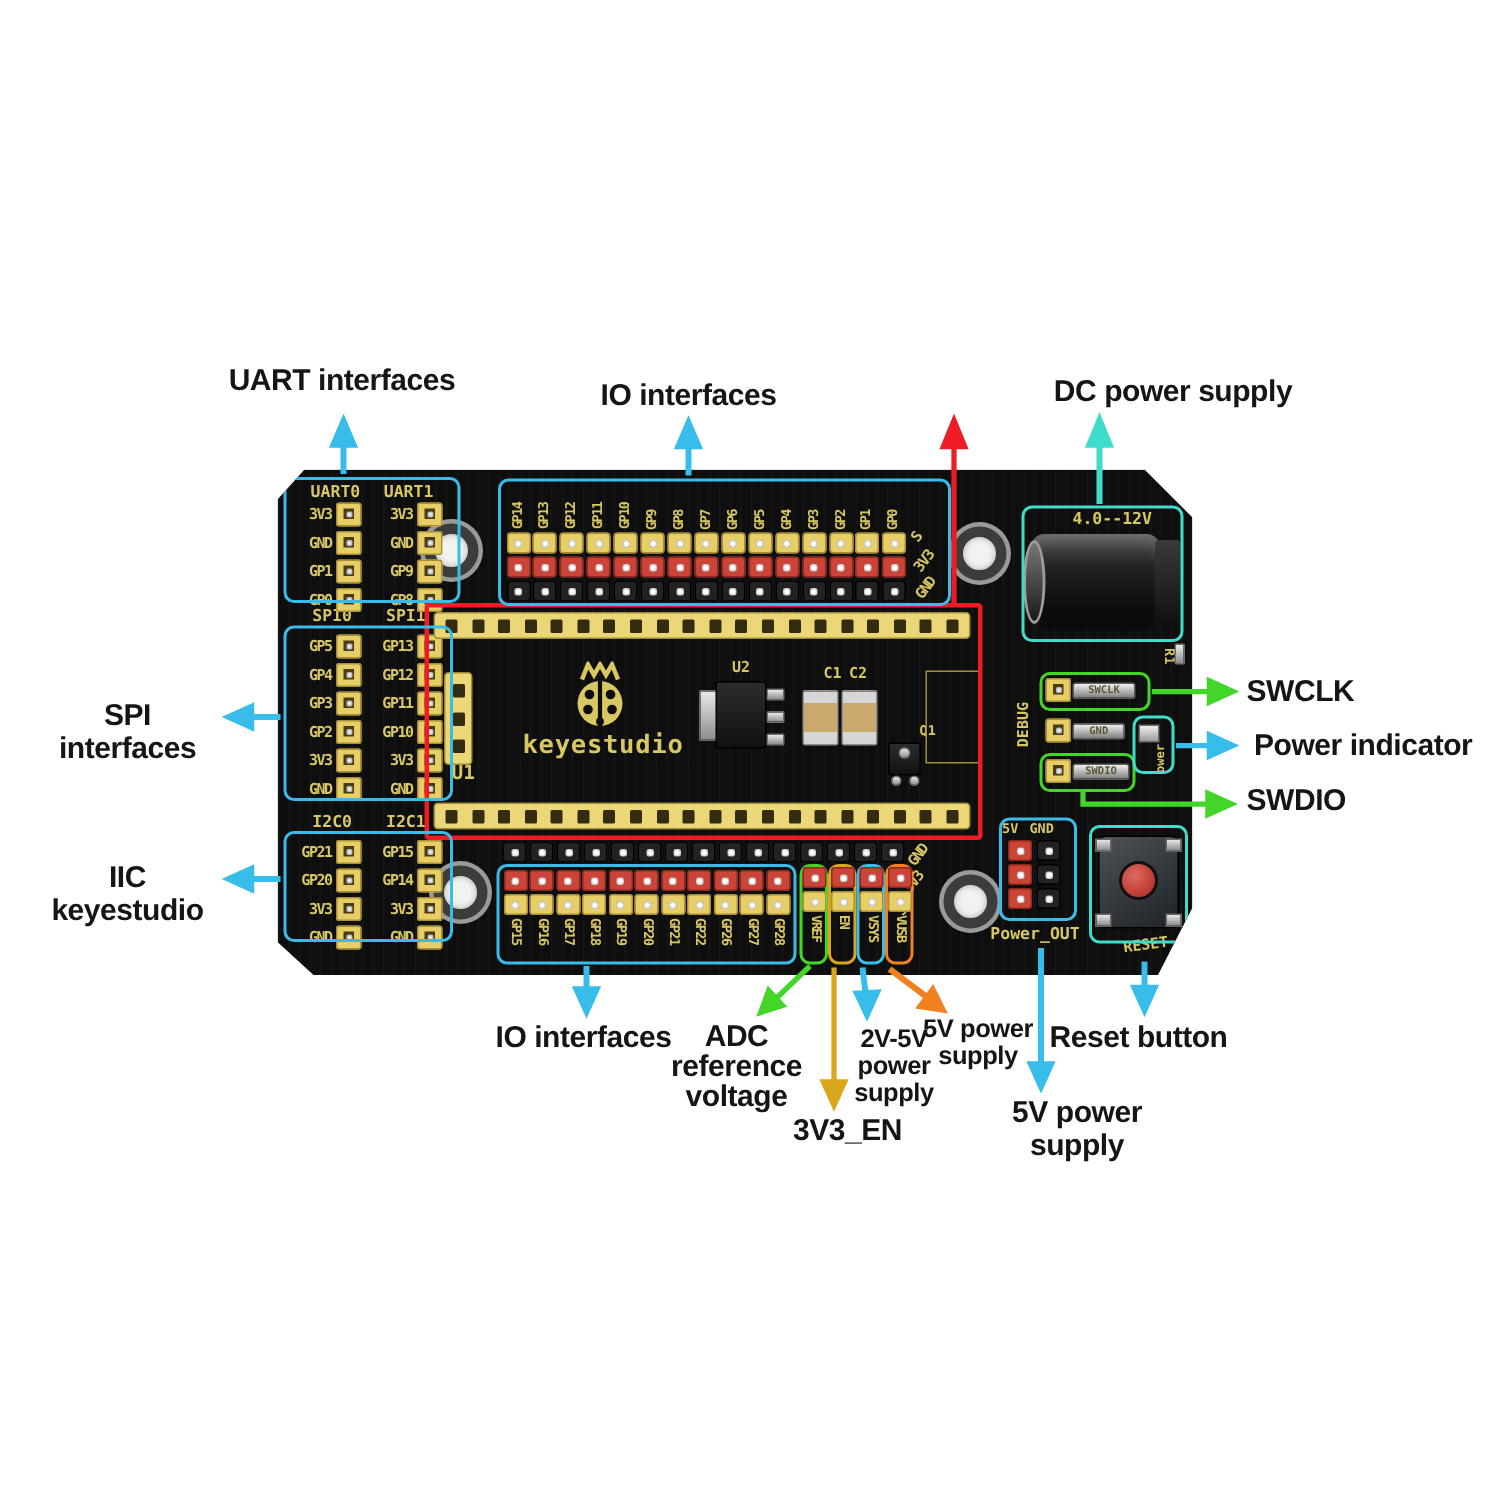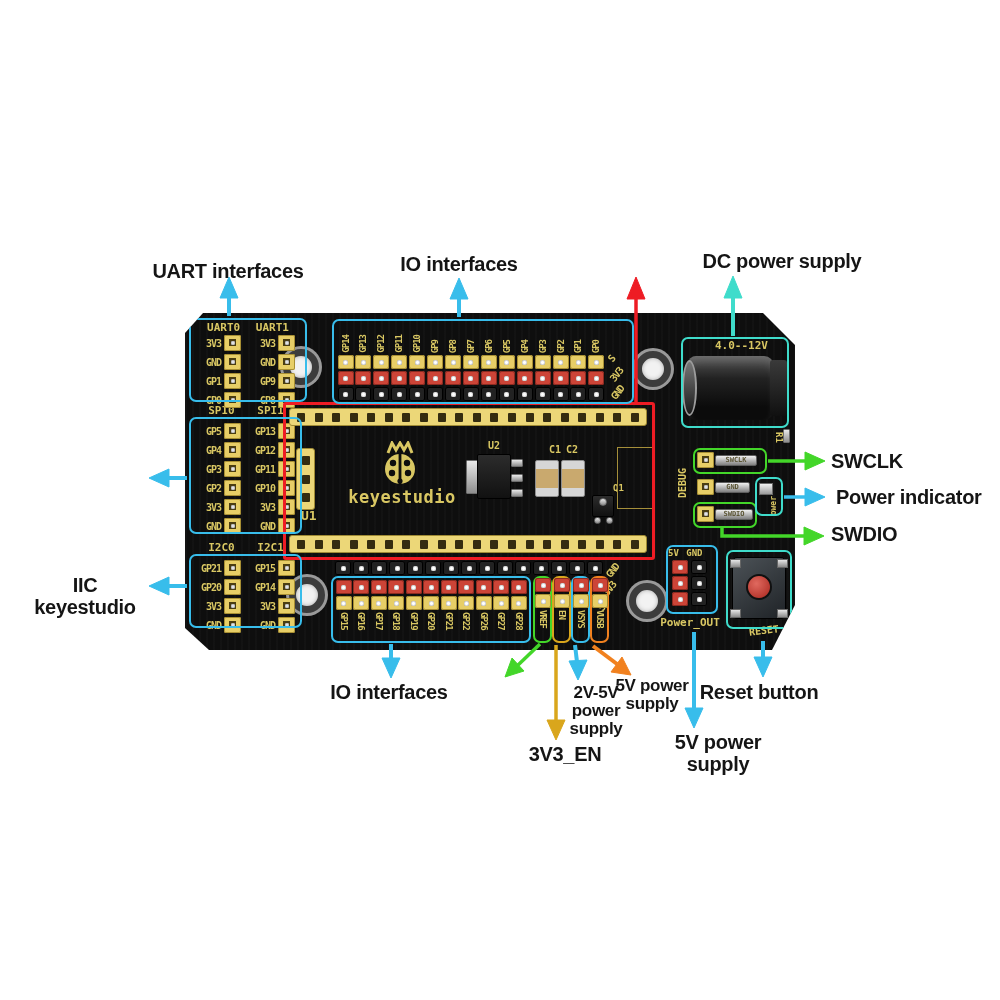--- a/index.html
+++ b/index.html
@@ -104,28 +104,32 @@
           border:1px solid #5e5e5e;border-radius:2px;z-index:7;
           font-family:"DejaVu Sans Mono",monospace;font-weight:700;font-size:7px;color:#5c5636;
           line-height:9px;text-align:center;overflow:hidden}
   .vtext{writing-mode:vertical-rl;transform:rotate(180deg)}
 </style>
 </head>
 <body>
 
 <div class="stage">
 
-  <div class="lbl" style="left:138px;top:260px;width:180px">UART interfaces</div>
+  <div class="lbl" style="left:138px;top:243px;width:180px">UART interfaces</div>
   <div class="lbl" style="left:374px;top:253px;width:170px">IO interfaces</div>
   <div class="lbl" style="left:694px;top:250px;width:176px">DC power supply</div>
   <div class="lbl left-al" style="left:831px;top:450px">SWCLK</div>
   <div class="lbl left-al" style="left:836px;top:486px">Power indicator</div>
   <div class="lbl left-al" style="left:831px;top:523px">SWDIO</div>
+  <div class="lbl" style="left:22px;top:466px;width:126px">SPI interfaces</div>
   <div class="lbl" style="left:22px;top:574px;width:126px">IIC keyestudio</div>
   <div class="lbl" style="left:330px;top:681px;width:118px">IO interfaces</div>
+  <div class="lbl" style="left:429px;top:681px;width:124px;line-height:20px">ADC
+reference
+voltage</div>
   <div class="lbl" style="left:518px;top:743px;width:94px">3V3_EN</div>
   <div class="lbl small" style="left:560px;top:684px;width:72px">2V-5V
 power
 supply</div>
   <div class="lbl small" style="left:609px;top:677px;width:86px">5V power
 supply</div>
   <div class="lbl" style="left:698px;top:681px;width:122px">Reset button</div>
   <div class="lbl" style="left:666px;top:731px;width:104px">5V power
 supply</div>
 

